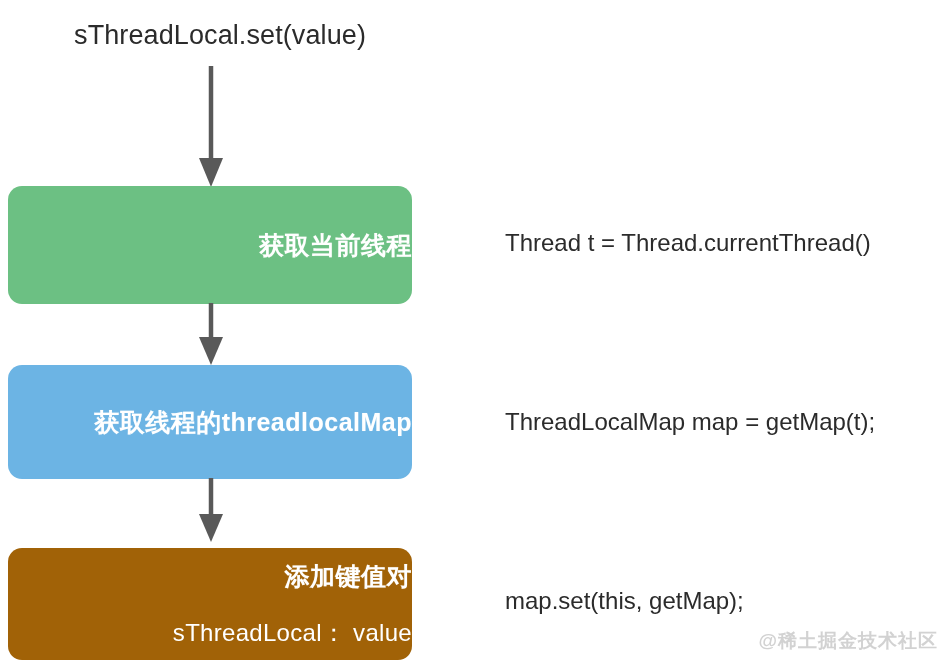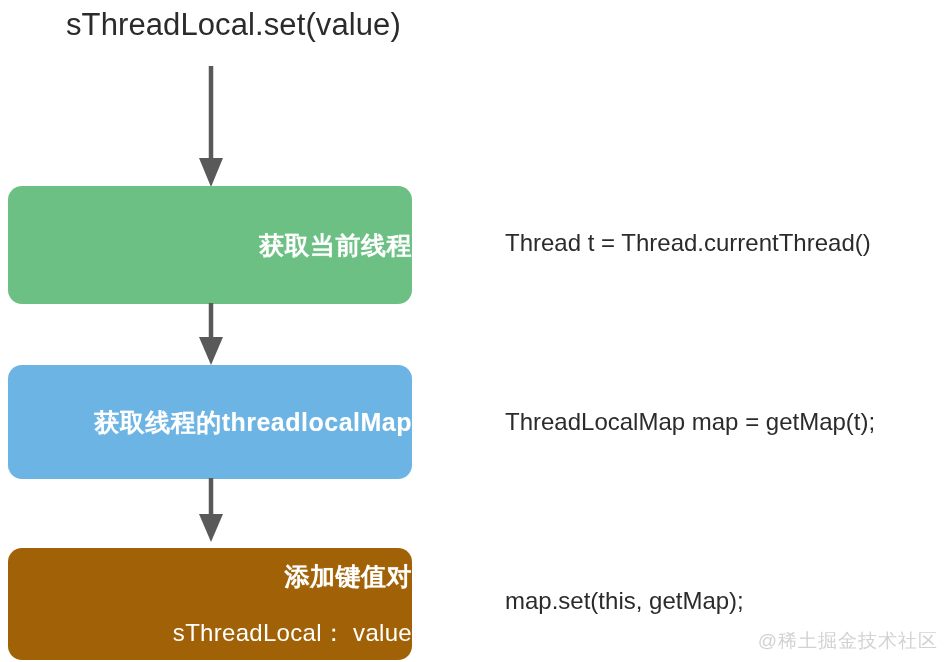--- a/index.html
+++ b/index.html
@@ -15,24 +15,24 @@
     width: 948px;
     height: 662px;
     background: #ffffff;
     overflow: hidden;
   }
 
   
   .caption {
     position: absolute;
     left: 66px;
-    top: 8px;
+    top: 18px;
     width: 300px;
     text-align: right;
-    font-size: 31px;
+    font-size: 27px;
     line-height: 34px;
     color: #2b2b2b;
     white-space: nowrap;
     letter-spacing: .1px;
   }
 
   
   .node {
     position: absolute;
     left: 8px;
@@ -102,20 +102,21 @@
   
   .watermark {
     position: absolute;
     right: 10px;
     bottom: 8px;
     font-size: 19px;
     line-height: 26px;
     color: #d2d2d2;
     white-space: nowrap;
     letter-spacing: 1px;
+    font-weight: bold;
   }
 </style>
 </head>
 <body>
 
 <div id="canvas">
 
   <div class="caption">sThreadLocal.set(value)</div>
 
   <div class="arrow" style="top:66px; height:122px;">

